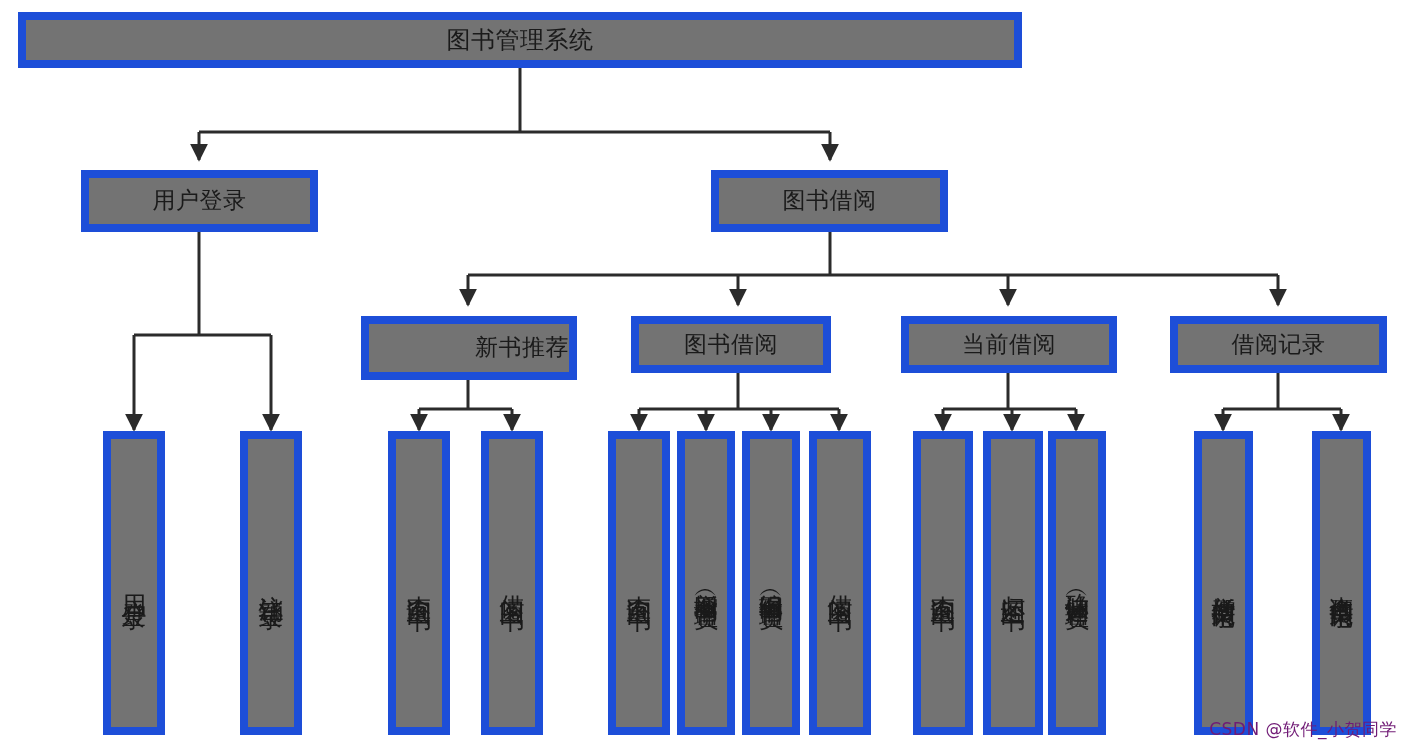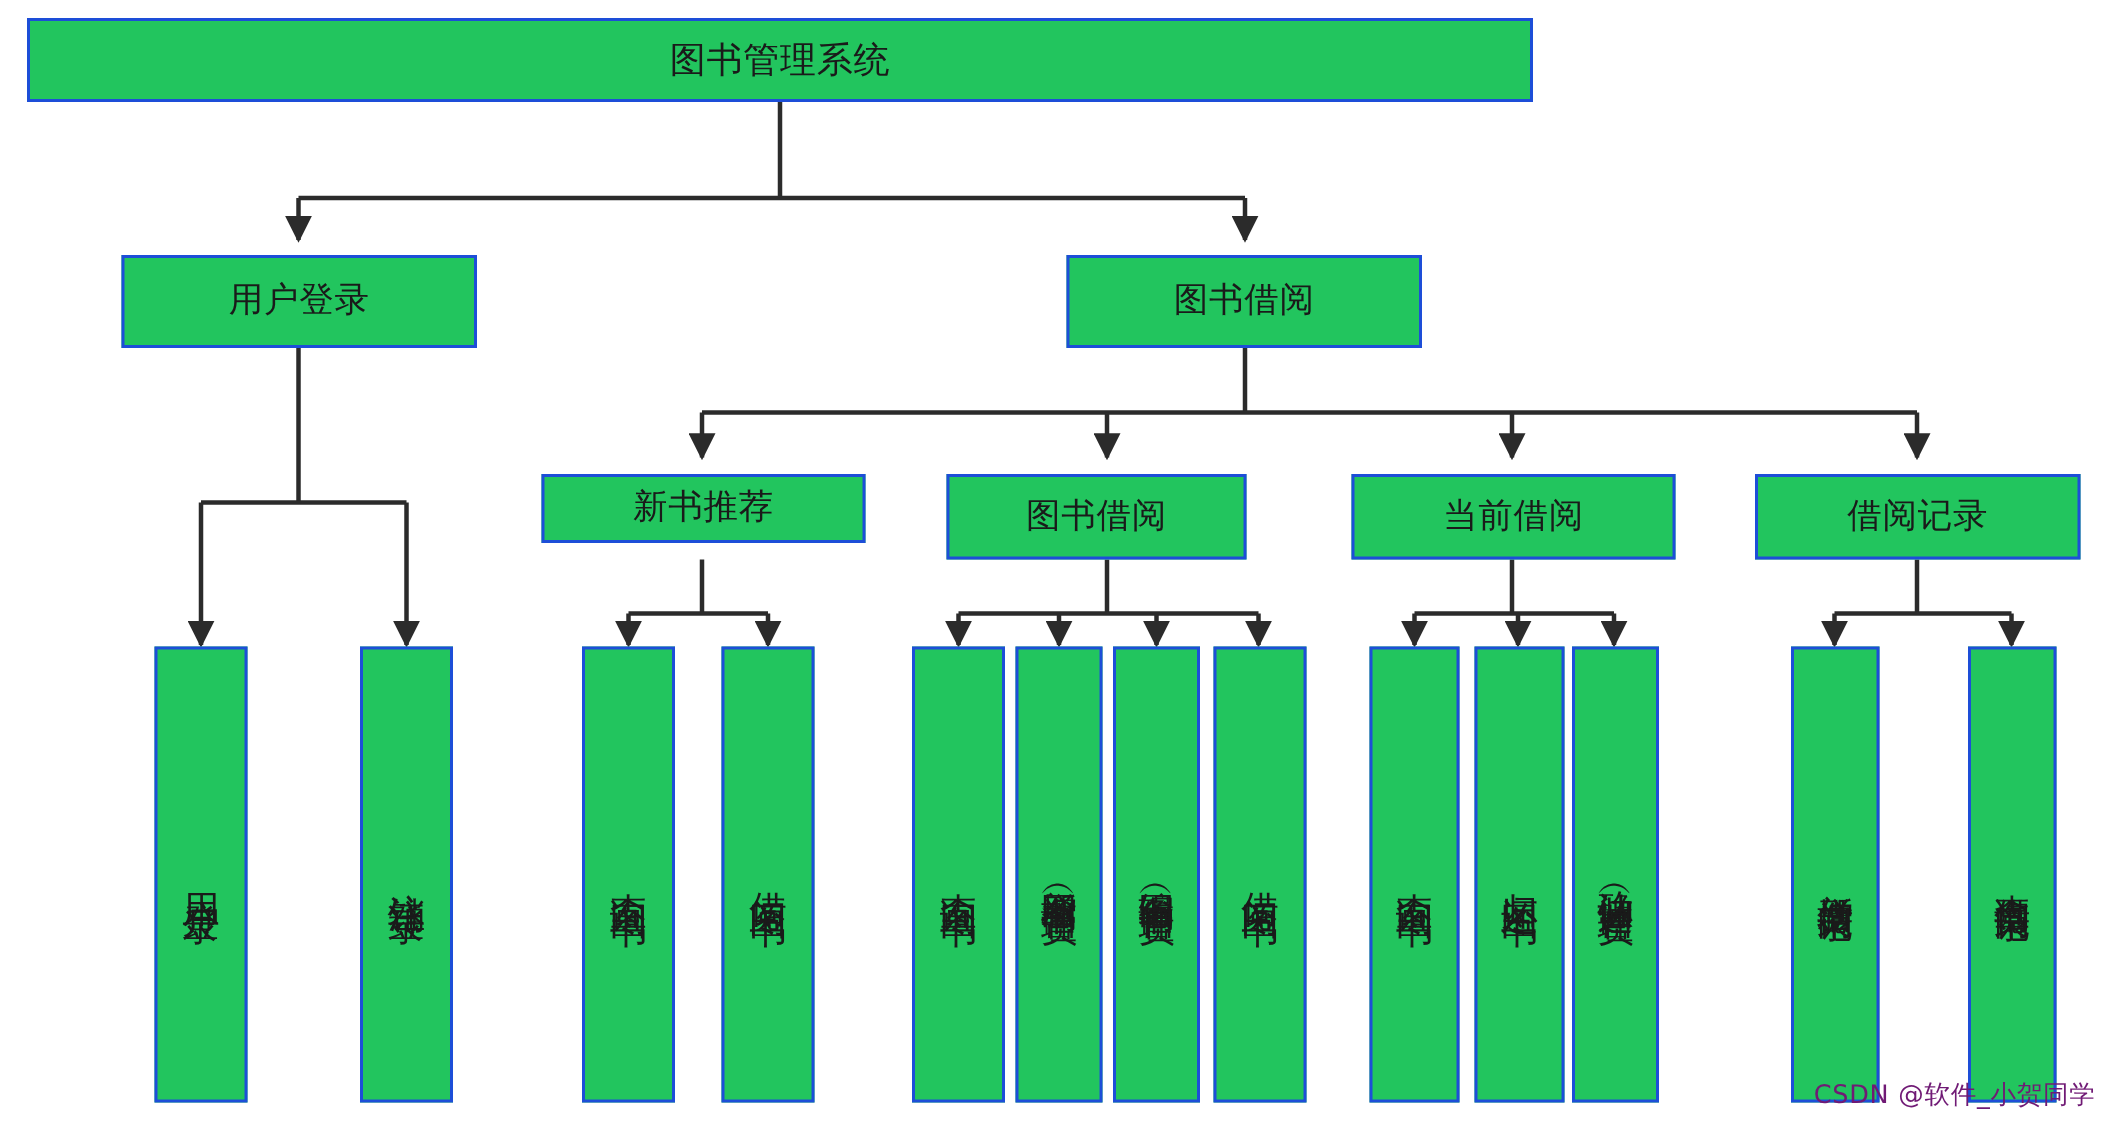--- a/index.html
+++ b/index.html
@@ -21,22 +21,22 @@
     position: absolute;
     left: 0;
     top: 0;
     width: 1405px;
     height: 747px;
     pointer-events: none;
   }
   .node {
     position: absolute;
     box-sizing: border-box;
-    border: 2px solid #1d4ed8;
-    background: #22c55e;
+    border: 8px solid #1d4ed8;
+    background: #737373;
     display: flex;
     align-items: center;
     justify-content: center;
     color: #1a1a1a;
   }
   .node .label {
     display: block;
     text-align: center;
     line-height: 1.18;
     white-space: nowrap;
@@ -139,21 +139,21 @@
     <span class="label">图书管理系统</span>
   </div>
 
   <div class="node horiz" style="left:81px; top:170px; width:237px; height:62px;">
     <span class="label">用户登录</span>
   </div>
   <div class="node horiz" style="left:711px; top:170px; width:237px; height:62px;">
     <span class="label">图书借阅</span>
   </div>
 
-  <div class="node horiz" style="left:361px; top:316px; width:216px; height:46px;">
+  <div class="node horiz" style="left:361px; top:316px; width:216px; height:64px;justify-content:flex-end;">
     <span class="label">新书推荐</span>
   </div>
   <div class="node horiz" style="left:631px; top:316px; width:200px; height:57px;">
     <span class="label">图书借阅</span>
   </div>
   <div class="node horiz" style="left:901px; top:316px; width:216px; height:57px;">
     <span class="label">当前借阅</span>
   </div>
   <div class="node horiz" style="left:1170px; top:316px; width:217px; height:57px;">
     <span class="label">借阅记录</span>

